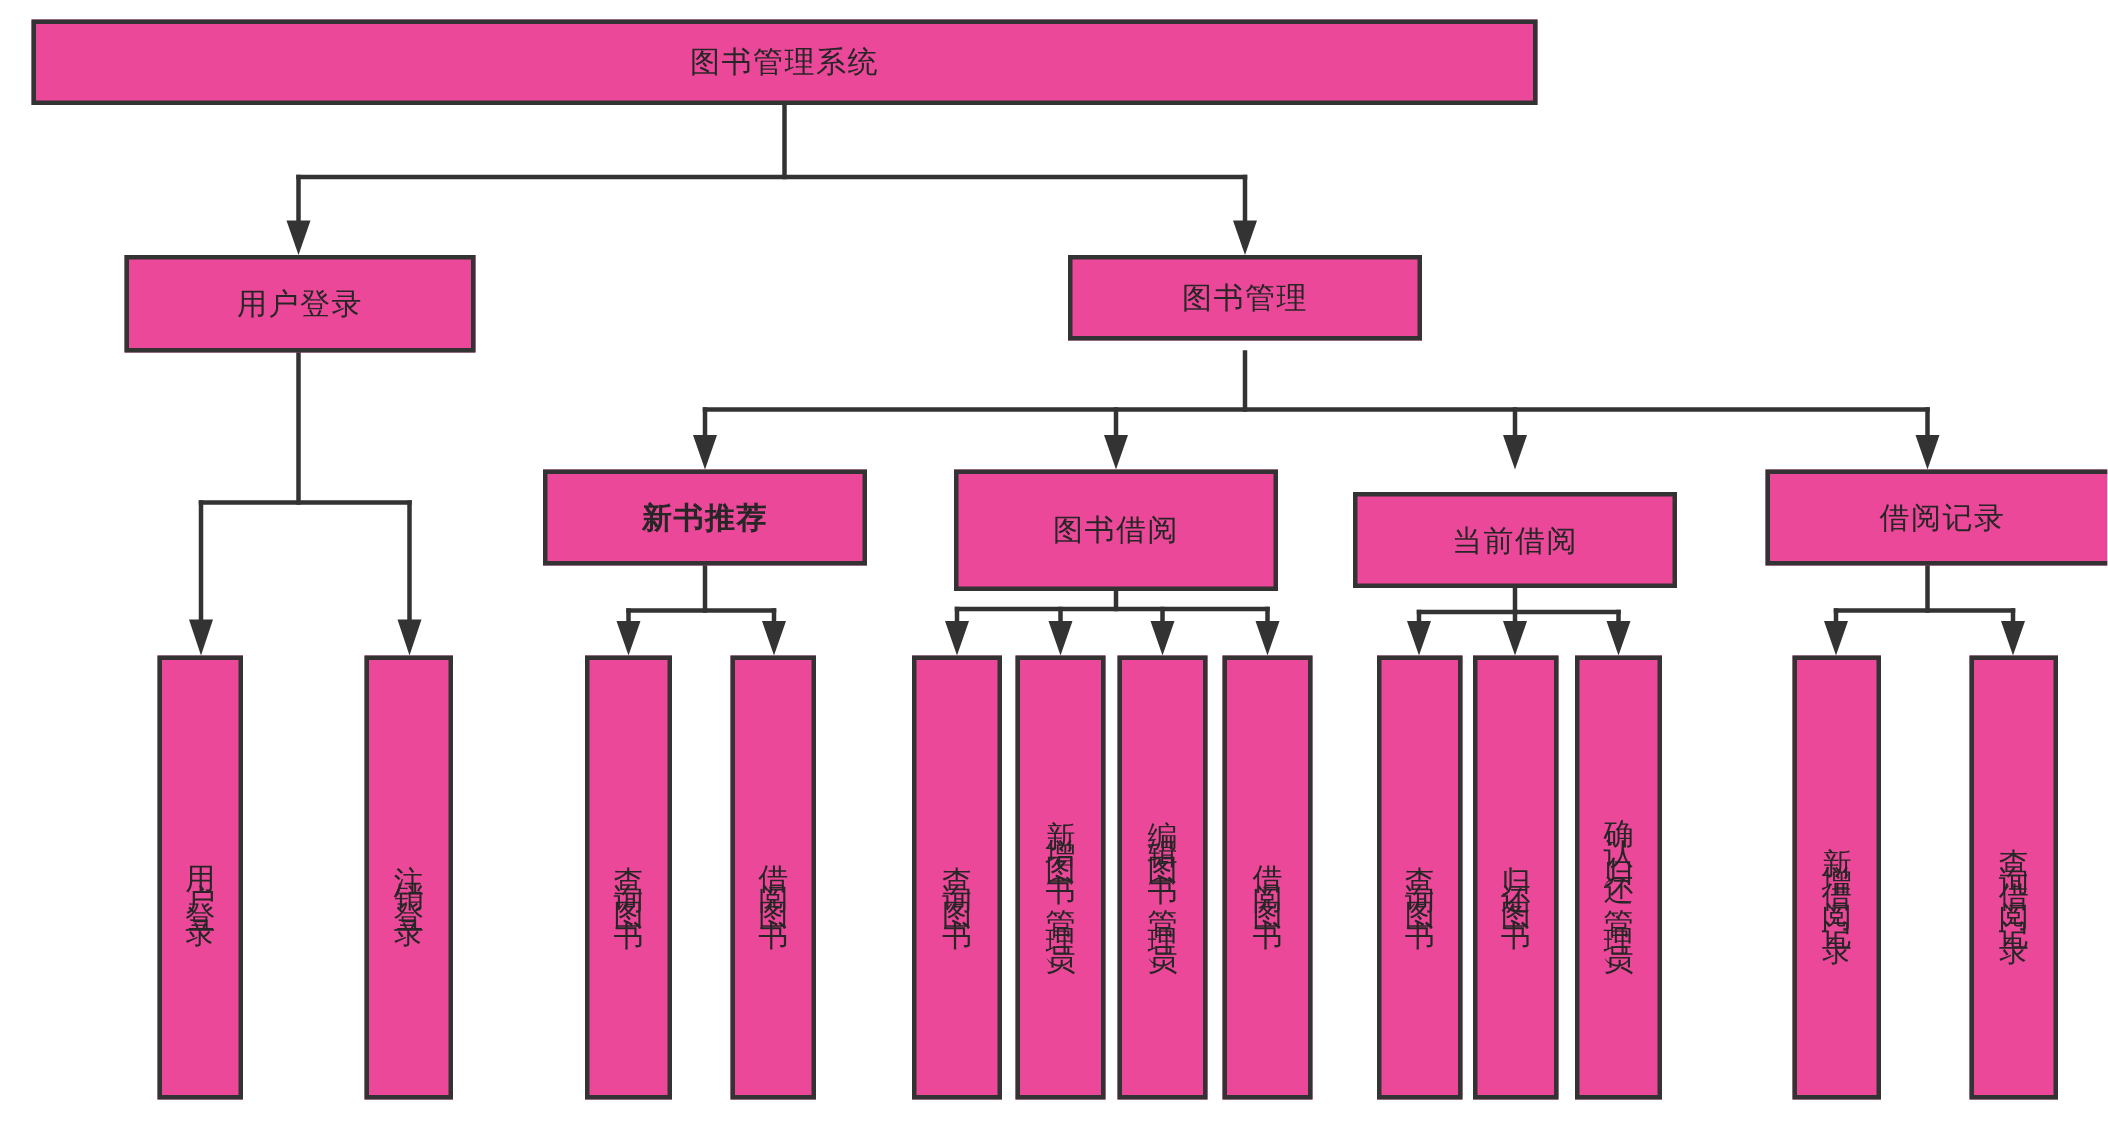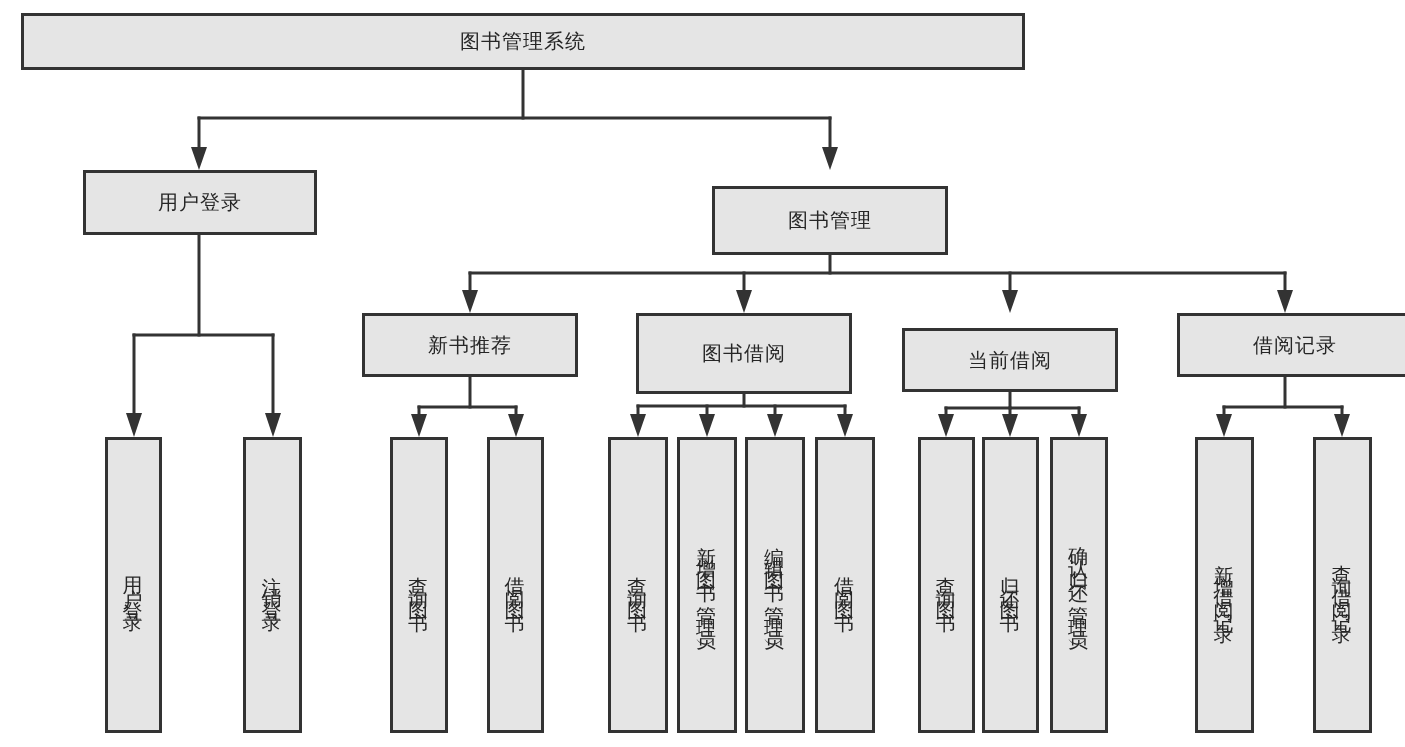--- a/index.html
+++ b/index.html
@@ -17,40 +17,40 @@
     color:var(--text);
     overflow:hidden;
   }
   .connectors{position:absolute;left:0;top:0;pointer-events:none;}
   .cline{stroke:var(--line);stroke-width:3;fill:none;stroke-linecap:square;}
   .chead{fill:var(--line);stroke:none;}
   .node{
     position:absolute;
     box-sizing:border-box;
     border:3px solid var(--line);
-    background:#e5e5e5;
+    background:#ec4899;
     display:flex;align-items:center;justify-content:center;
     font-size:20px;letter-spacing:1px;
     color:var(--text);
   }
   .node.h{white-space:nowrap;}
   .node.v{
     writing-mode:vertical-rl;
     text-orientation:mixed;
     letter-spacing:12px;
     font-size:20px;
     top:437px;height:296px;
   }
   
   .n-root{left:21px;top:13px;width:1004px;height:57px;}
   
   .n-login{left:83px;top:170px;width:234px;height:65px;}
-  .n-mgmt{left:712px;top:170px;width:236px;height:69px;margin-top:16px;}
+  .n-mgmt{left:712px;top:170px;width:236px;height:57px;}
   
-  .n-newrec{left:362px;top:313px;width:216px;height:64px;}
+  .n-newrec{left:362px;top:313px;width:216px;height:64px;font-weight:bold;}
   .n-borrow{left:636px;top:313px;width:216px;height:81px;}
   .n-current{left:902px;top:328px;width:216px;height:64px;}
   .n-record{left:1177px;top:313px;width:236px;height:64px;}
   
   .l1{left:105px;width:57px;}
   .l2{left:243px;width:59px;}
   .l3{left:390px;width:58px;}
   .l4{left:487px;width:57px;}
   .l5{left:608px;width:60px;}
   .l6{left:677px;width:60px;letter-spacing:6px;}

